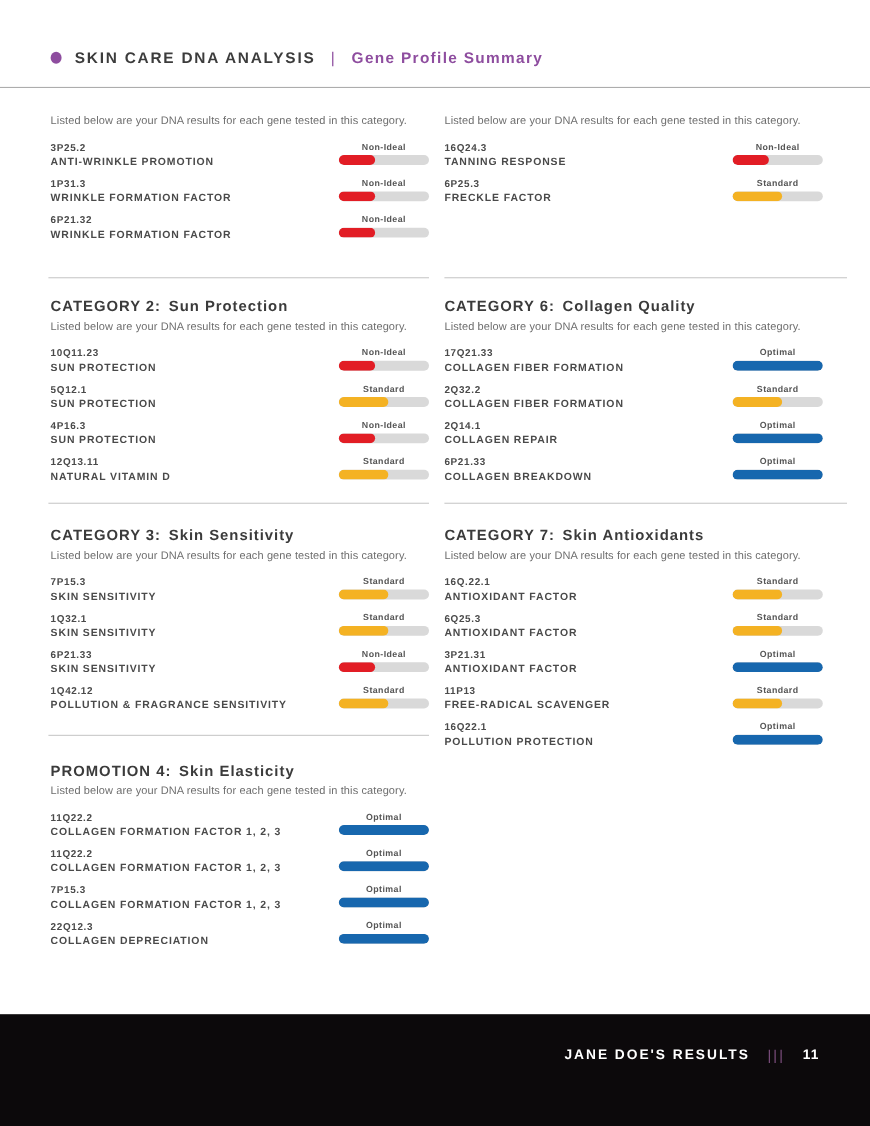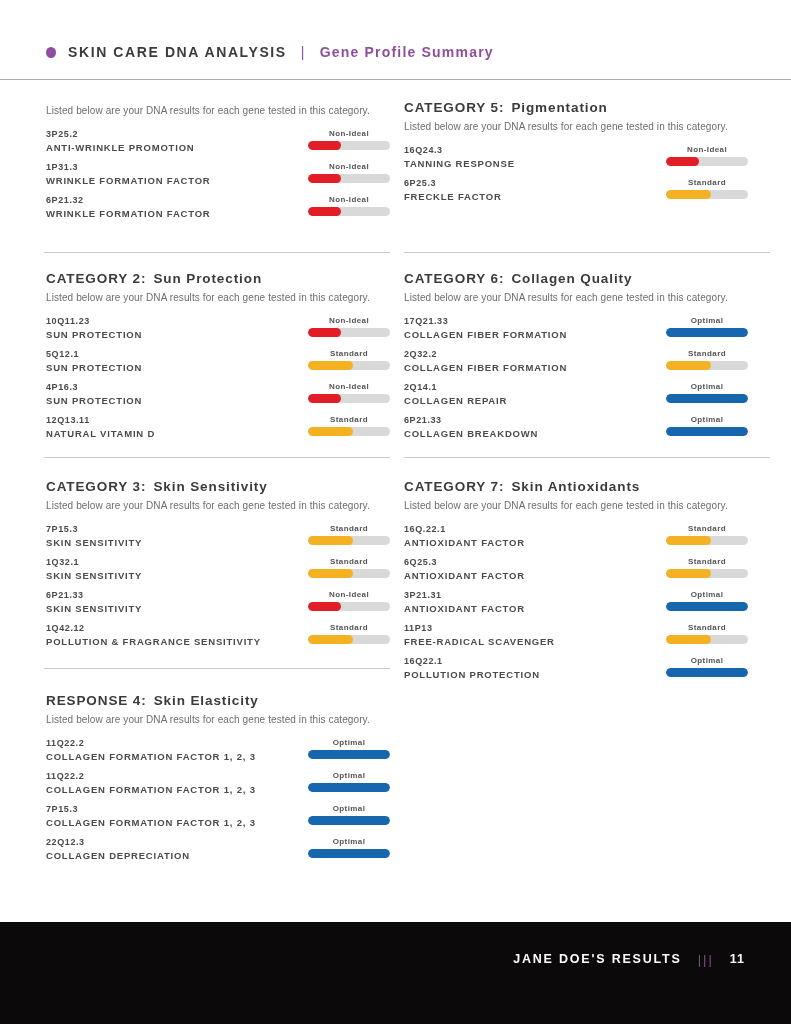--- a/index.html
+++ b/index.html
@@ -325,21 +325,21 @@
       <div class="meter-label">Standard</div>
       <div class="meter-track">
         <div class="meter-fill" style="width: 55%; background: rgb(244, 178, 35);"></div>
       </div>
     </div>
   </div>
         </div>
   </section>
       <section class="category" style="left: 46px; top: 693px;">
     <h2>
-      <span class="cat-number">RESPONSE 4:</span><span class="cat-title">Skin Elasticity</span>
+      <span class="cat-number">PROMOTION 4:</span><span class="cat-title">Skin Elasticity</span>
     </h2>
     <p class="cat-desc">Listed below are your DNA results for each gene tested in this category.</p>
     <div class="genes">
           <div class="gene-row">
     <div class="gene-text">
       <div class="gene-code">11Q22.2</div>
       <div class="gene-name">COLLAGEN FORMATION FACTOR 1, 2, 3</div>
     </div>
     <div class="meter">
       <div class="meter-label">Optimal</div>
@@ -380,23 +380,20 @@
     <div class="meter">
       <div class="meter-label">Optimal</div>
       <div class="meter-track">
         <div class="meter-fill" style="width: 100%; background: rgb(23, 103, 174);"></div>
       </div>
     </div>
   </div>
         </div>
   </section>
       <section class="category" style="left: 404px; top: 100px;">
-    <h2>
-      <span class="cat-number">CATEGORY 5:</span><span class="cat-title">Pigmentation</span>
-    </h2>
     <p class="cat-desc">Listed below are your DNA results for each gene tested in this category.</p>
     <div class="genes">
           <div class="gene-row">
     <div class="gene-text">
       <div class="gene-code">16Q24.3</div>
       <div class="gene-name">TANNING RESPONSE</div>
     </div>
     <div class="meter">
       <div class="meter-label">Non-Ideal</div>
       <div class="meter-track">

